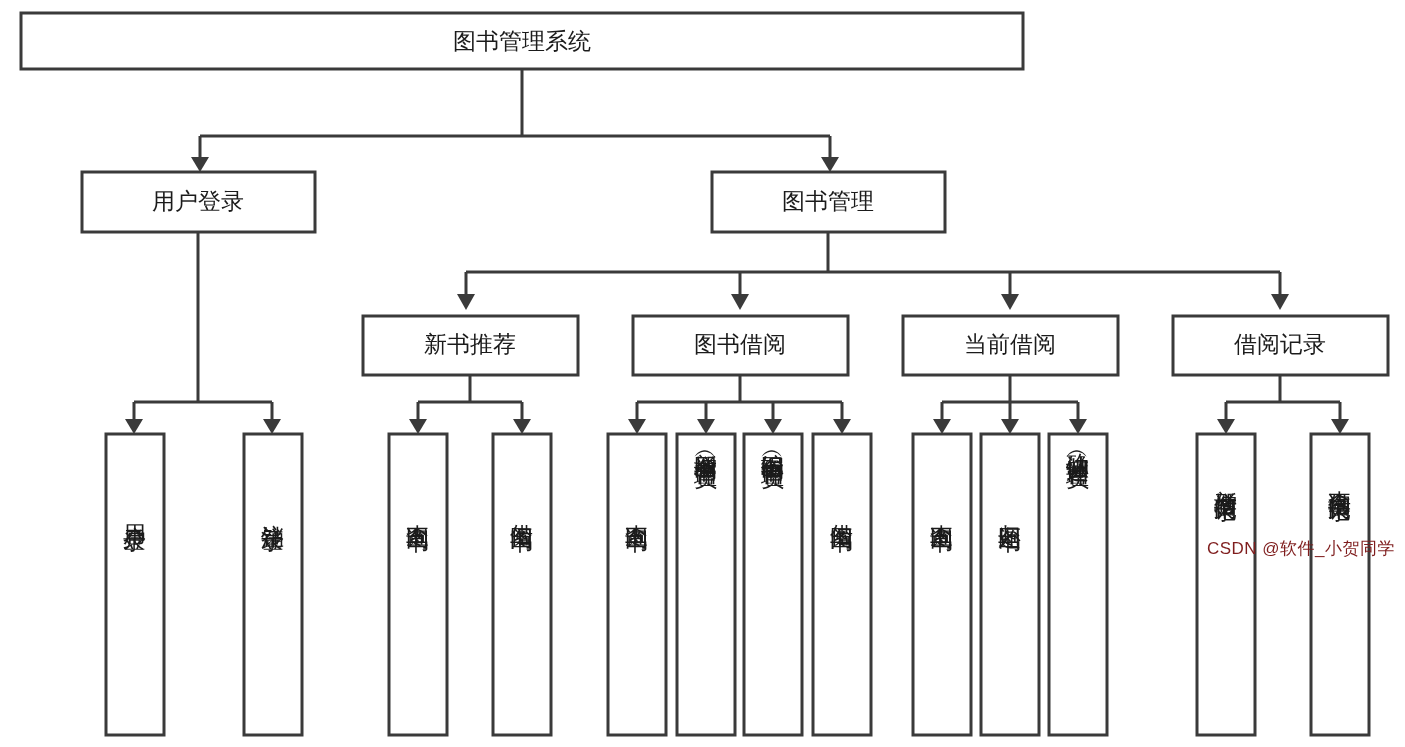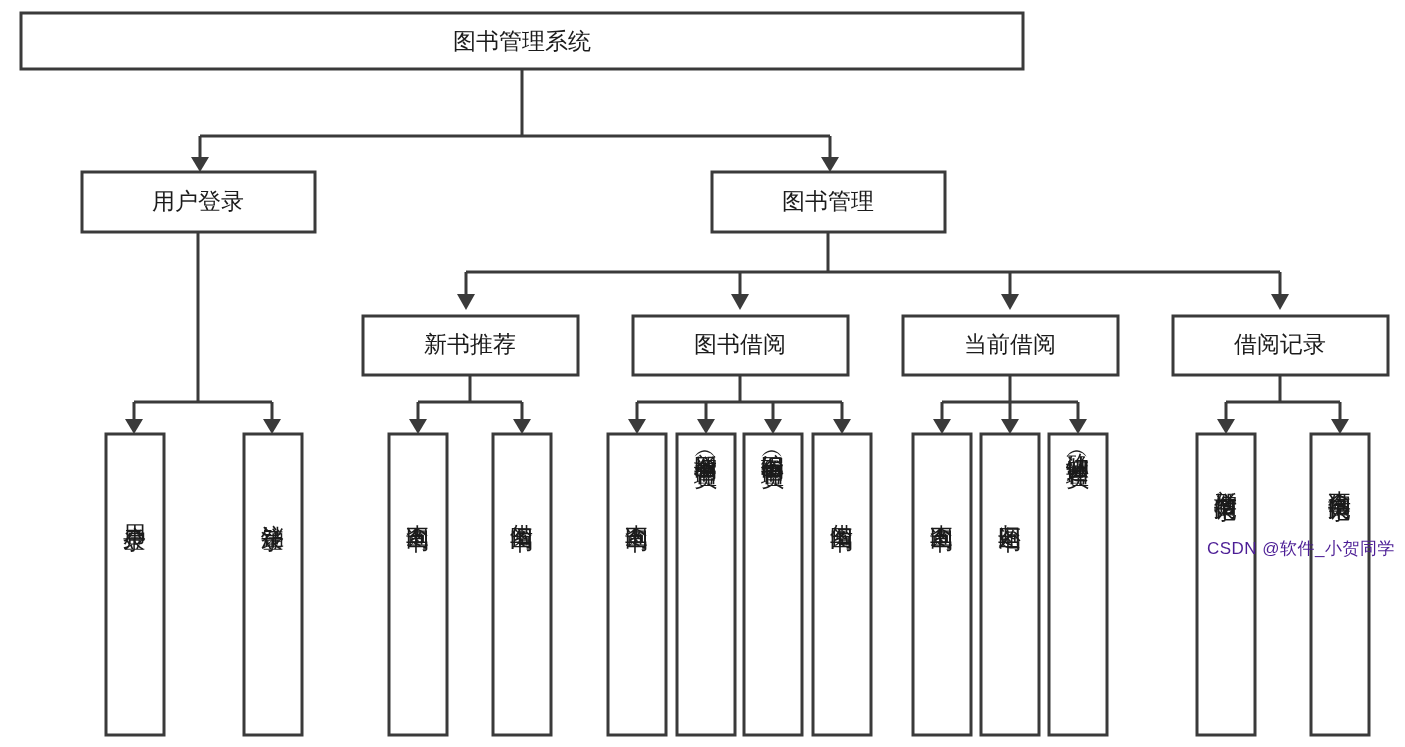--- a/index.html
+++ b/index.html
@@ -55,21 +55,21 @@
     text-orientation: upright;
     text-anchor: middle;
     letter-spacing: 2px;
   }
   .watermark {
     position: absolute;
     right: 10px;
     bottom: 6px;
     font-family: "Liberation Sans", "DejaVu Sans", sans-serif;
     font-size: 17px;
-    color: #4c1d95;
+    color: #7f1d1d;
     letter-spacing: 0.5px;
     white-space: nowrap;
     user-select: none;
   }
 </style>
 </head>
 <body>
 
 <div id="diagram-root">
 

